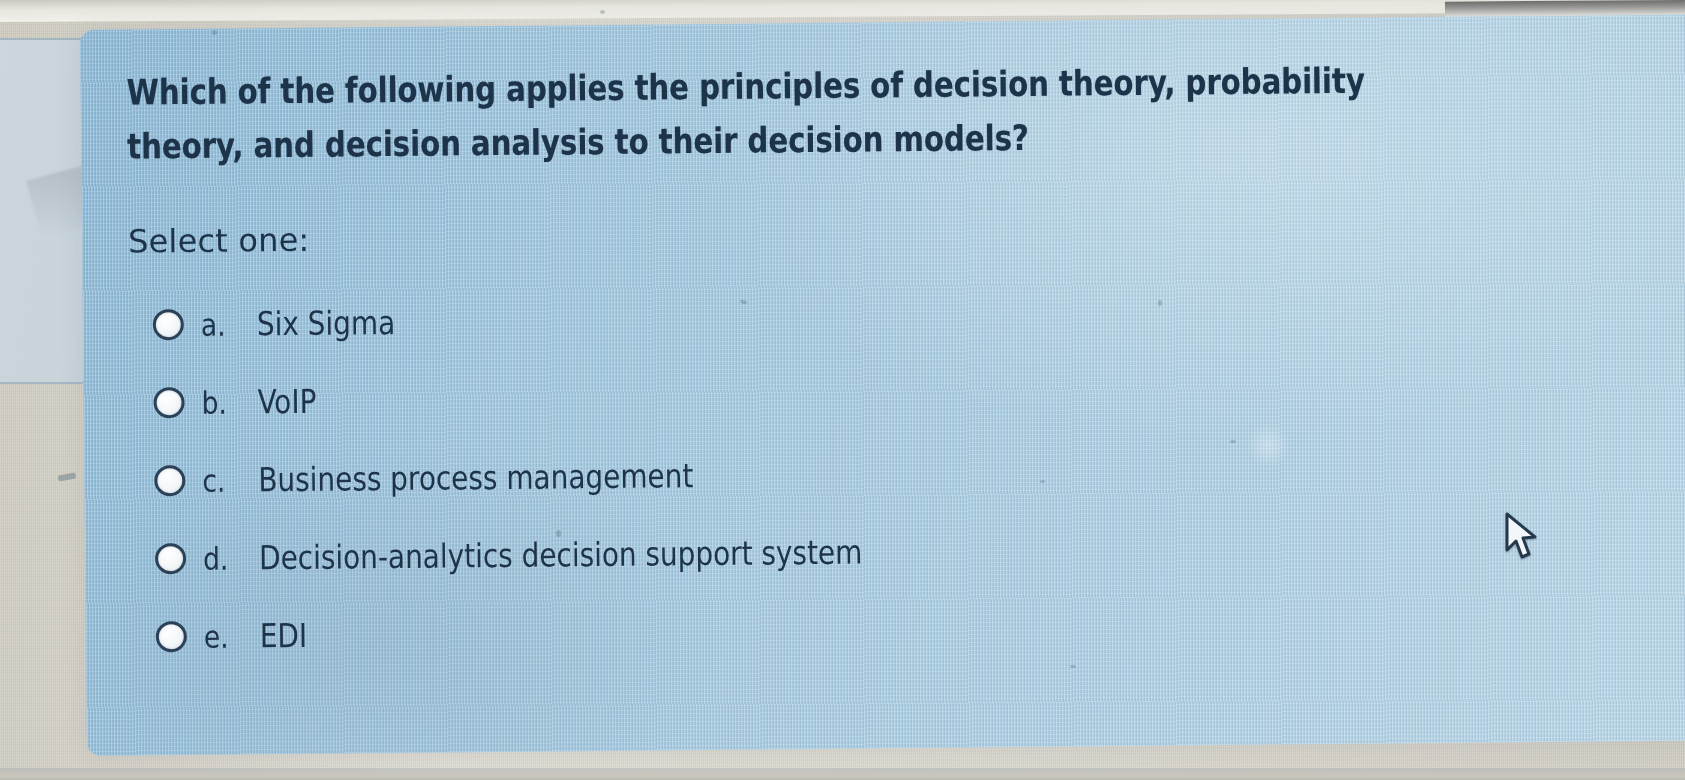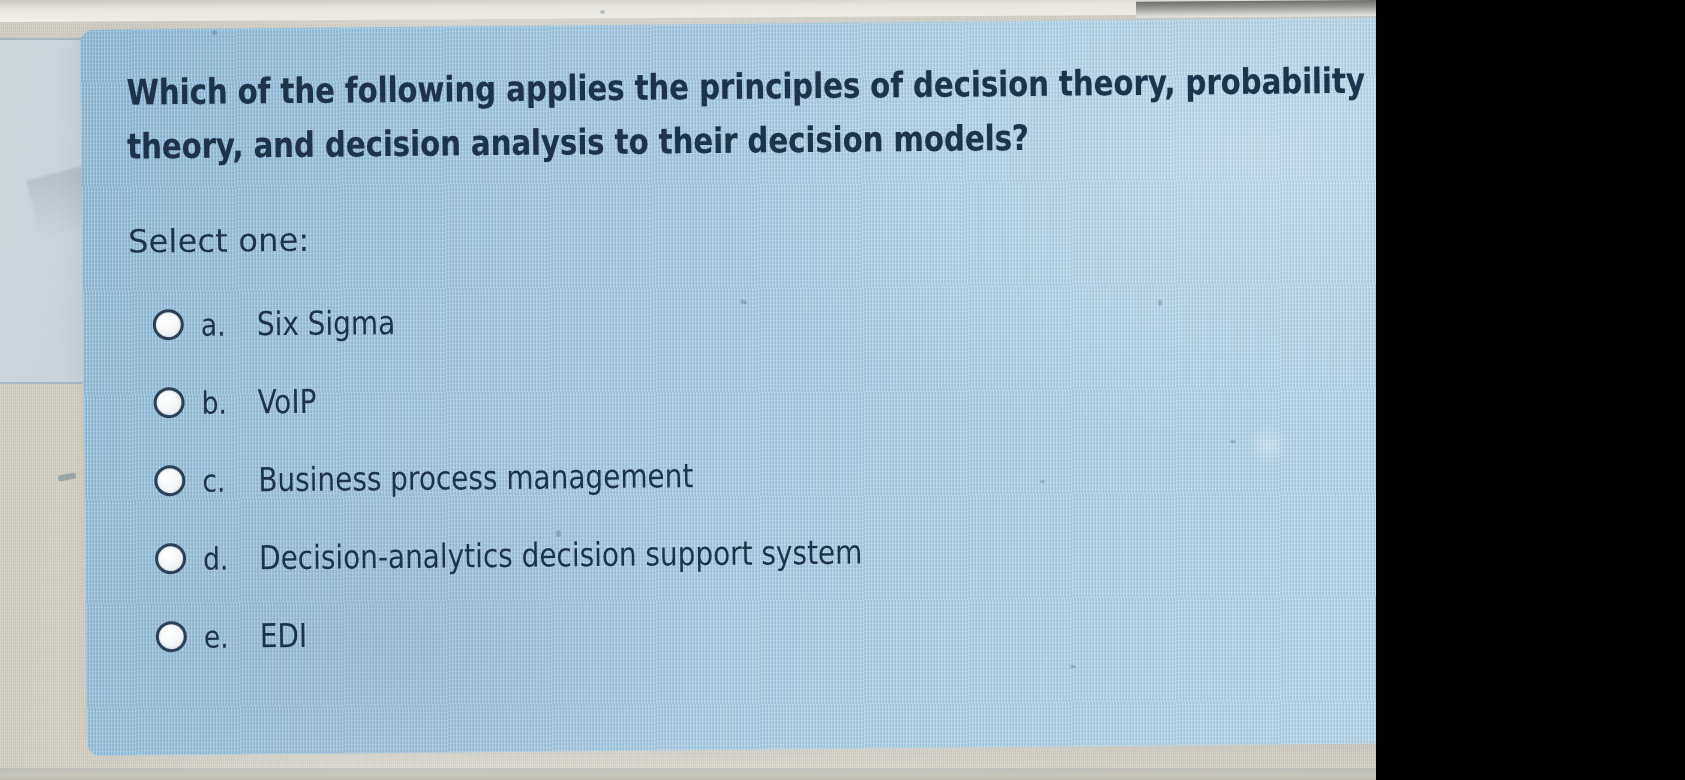--- a/index.html
+++ b/index.html
@@ -2,21 +2,21 @@
 <html><head>
 <meta charset="utf-8">
 <style>
   html, body {
     margin: 0;
     padding: 0;
     background: #000;
   }
   #shot {
     position: relative;
-    width: 1376px;
+    width: 1685px;
     height: 780px;
     overflow: hidden;
     background: #c4b5fd;
     font-family: "Liberation Sans", sans-serif;
   }
 
   
   .photo-bg {
     position: absolute;
     inset: 0;

